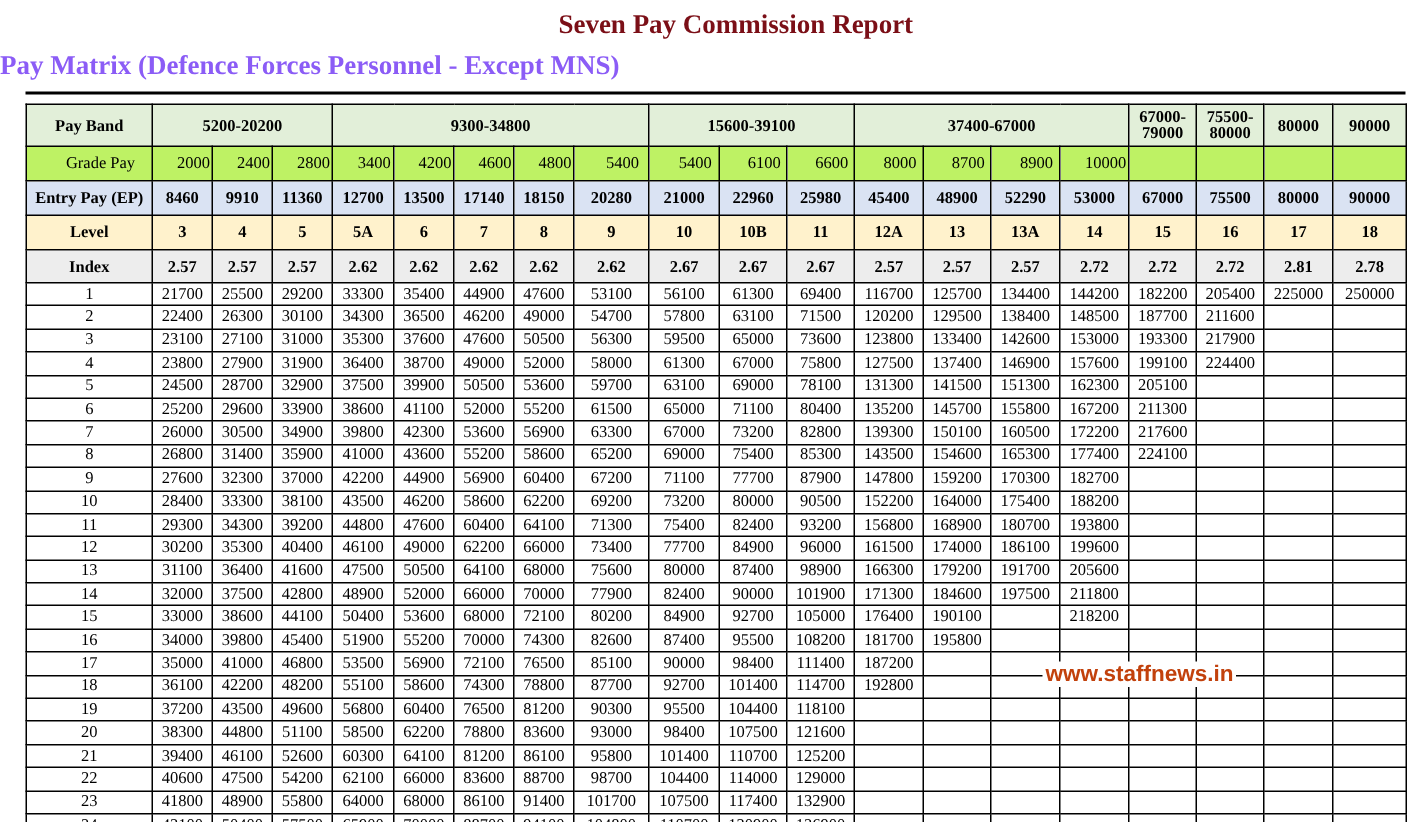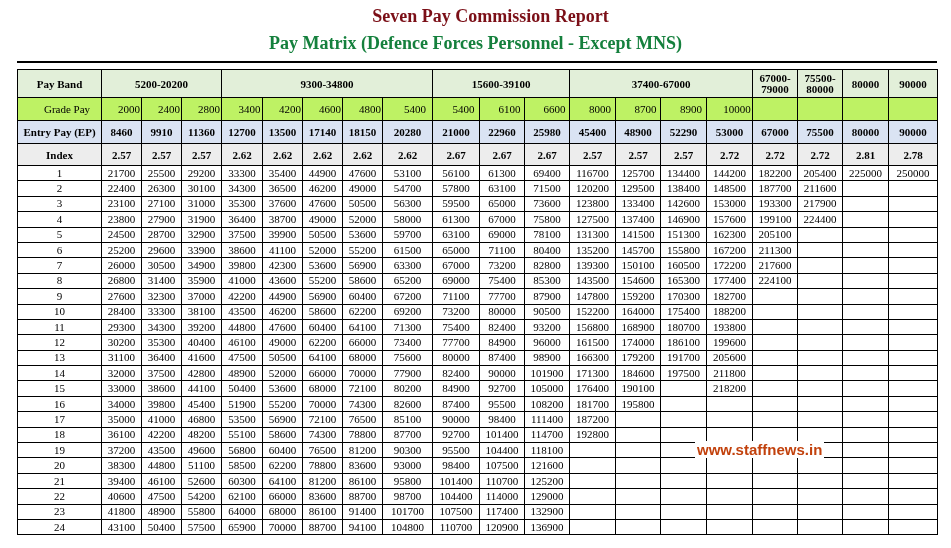--- a/index.html
+++ b/index.html
@@ -1,18 +1,18 @@
 <!DOCTYPE html>
 <html><head>
 <meta charset="utf-8">
 <style>
   html, body { margin: 0; padding: 0; background: #ffffff; }
   body { width: 951px; height: 548px; position: relative; overflow: hidden; font-family: "Liberation Serif", serif; }
   .title1 { position: absolute; top: 6px; left: 16px; width: 949px; text-align: center; font-weight: bold; font-size: 18px; color: #7b0f17; font-family: "Liberation Serif", serif; }
-  .title2 { position: absolute; top: 33px; left: 0; width: 951px; text-align: center; font-weight: bold; font-size: 18px; color: #15803d; font-family: "Liberation Serif", serif; }
+  .title2 { position: absolute; top: 33px; left: 0; width: 951px; text-align: left; font-weight: bold; font-size: 18px; color: #8b5cf6; font-family: "Liberation Serif", serif; }
   .rule { position: absolute; top: 61px; left: 17px; width: 920px; height: 2px; background: #000; }
   table.matrix { position: absolute; top: 69px; left: 17px; border-collapse: collapse; table-layout: fixed; width: 920px; font-size: 11px; color: #000; }
   table.matrix td { border: 1px solid #000; padding: 0; text-align: center; overflow: hidden; white-space: nowrap; }
   tr.band td { height: 27px; background: #e2efd9; font-weight: bold; margin-left: 22px; }
   tr.band td.wrap { white-space: normal; line-height: 11px; }
   tr.grade td { height: 22px; background: #bef264; font-weight: normal; padding-left: 15px; }
   tr.entry td { height: 22px; background: #dae3f3; font-weight: bold; }
   tr.level td { height: 22px; background: #fff2cc; font-weight: bold; }
   tr.index td { height: 21px; background: #ededed; font-weight: bold; }
   tr.data td { height: 14.4px; line-height: 13px; font-size: 11px; background: #fff; }
@@ -98,20 +98,42 @@
         <td>25980</td>
         <td>45400</td>
         <td>48900</td>
         <td>52290</td>
         <td>53000</td>
         <td>67000</td>
         <td>75500</td>
         <td>80000</td>
         <td>90000</td>
       </tr>
+      <tr class="level">
+        <td class="lbl">Level</td>
+        <td>3</td>
+        <td>4</td>
+        <td>5</td>
+        <td>5A</td>
+        <td>6</td>
+        <td>7</td>
+        <td>8</td>
+        <td>9</td>
+        <td>10</td>
+        <td>10B</td>
+        <td>11</td>
+        <td>12A</td>
+        <td>13</td>
+        <td>13A</td>
+        <td>14</td>
+        <td>15</td>
+        <td>16</td>
+        <td>17</td>
+        <td>18</td>
+      </tr>
       <tr class="index">
         <td class="lbl">Index</td>
         <td>2.57</td>
         <td>2.57</td>
         <td>2.57</td>
         <td>2.62</td>
         <td>2.62</td>
         <td>2.62</td>
         <td>2.62</td>
         <td>2.62</td>

